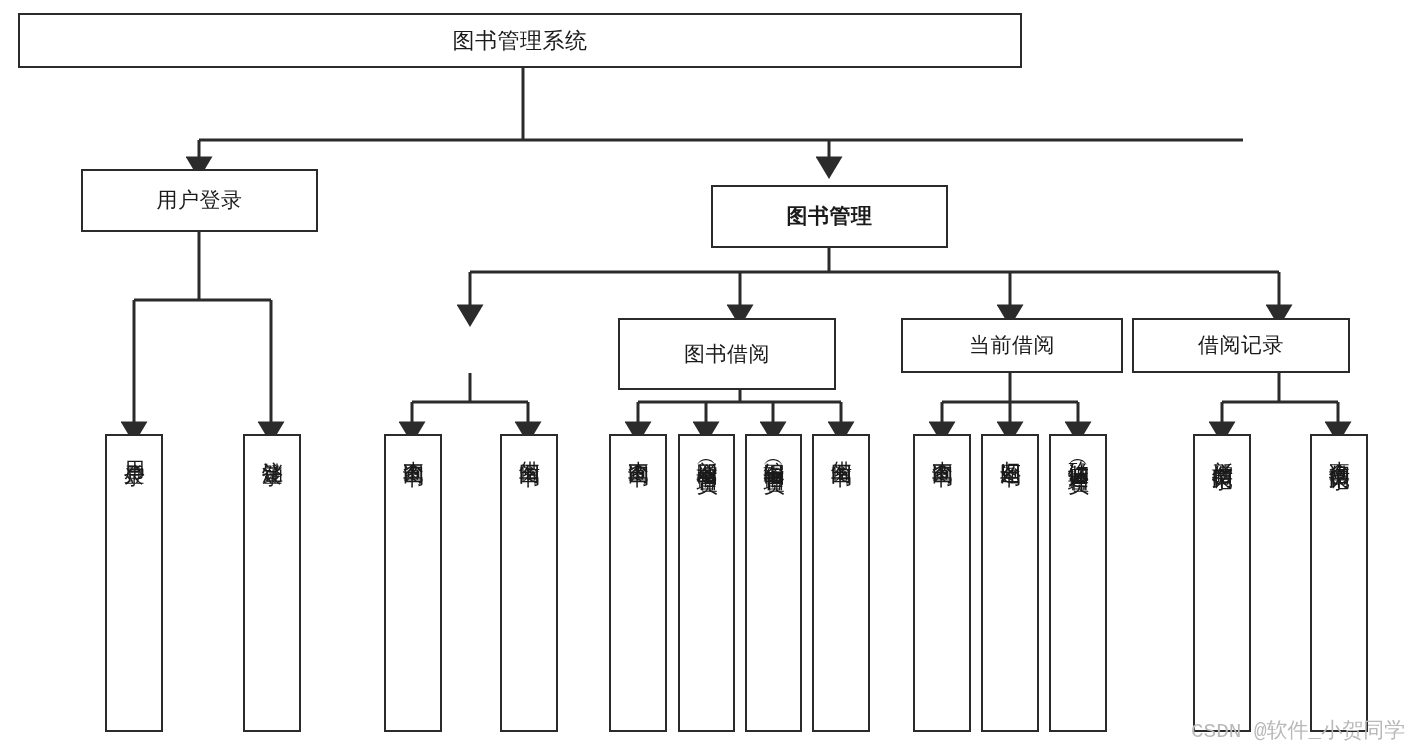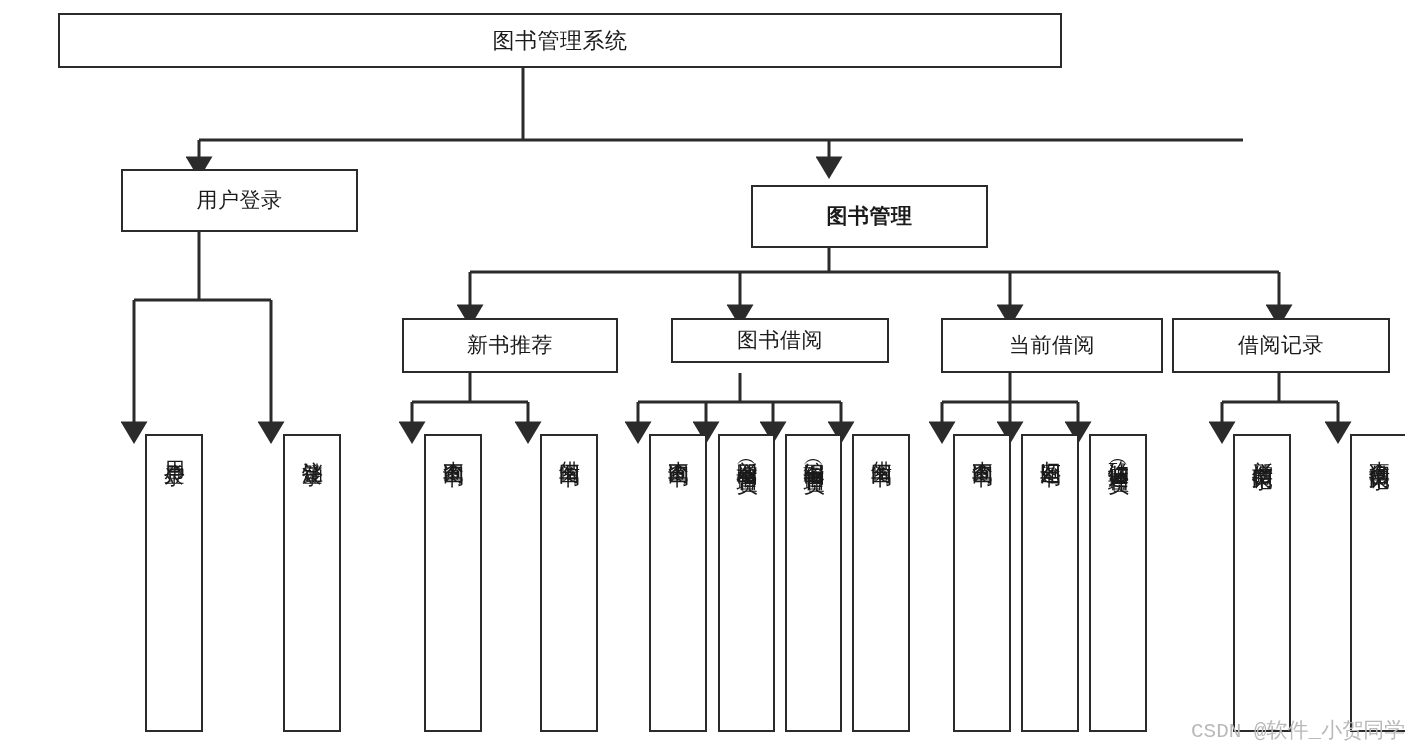--- a/index.html
+++ b/index.html
@@ -30,21 +30,20 @@
   }
   .node {
     position: absolute;
     box-sizing: border-box;
     background: #ffffff;
     border: 2px solid #2b2b2b;
     display: flex;
     align-items: center;
     justify-content: center;
     overflow: hidden;
-    margin-left: 40px;
   }
   .node .node-label {
     color: #1a1a1a;
     text-align: center;
     line-height: 1.18;
     white-space: nowrap;
   }
   
   .node.horiz .node-label {
     font-size: 21px;
@@ -137,24 +136,21 @@
     <span class="node-label">图书管理系统</span>
   </div>
 
   <div class="node horiz" style="left:81px; top:169px; width:237px; height:63px;">
     <span class="node-label">用户登录</span>
   </div>
   <div class="node horiz" style="left:711px; top:185px; width:237px; height:63px;font-weight:bold;">
     <span class="node-label">图书管理</span>
   </div>
 
-  <div class="node horiz" style="left:362px; top:318px; width:216px; height:55px;">
-    <span class="node-label">新书推荐</span>
-  </div>
-  <div class="node horiz" style="left:631px; top:318px; width:218px; height:45px;">
+  <div class="node horiz" style="left:618px; top:318px; width:218px; height:72px;">
     <span class="node-label">图书借阅</span>
   </div>
   <div class="node horiz" style="left:901px; top:318px; width:222px; height:55px;">
     <span class="node-label">当前借阅</span>
   </div>
   <div class="node horiz" style="left:1132px; top:318px; width:218px; height:55px;">
     <span class="node-label">借阅记录</span>
   </div>
 
   <div class="node vert" style="left:105px; top:434px; width:58px; height:298px;">

